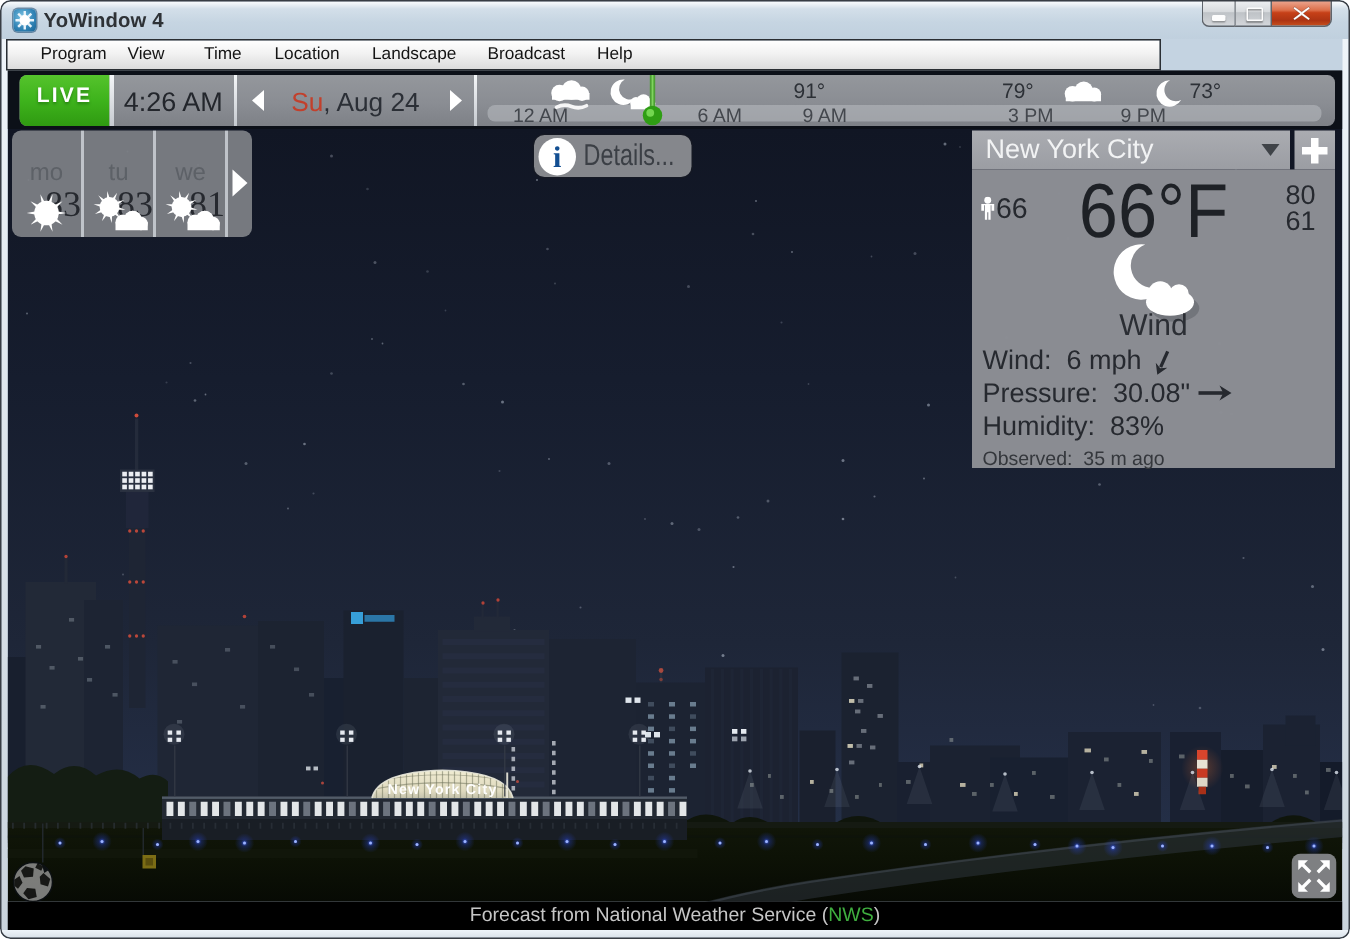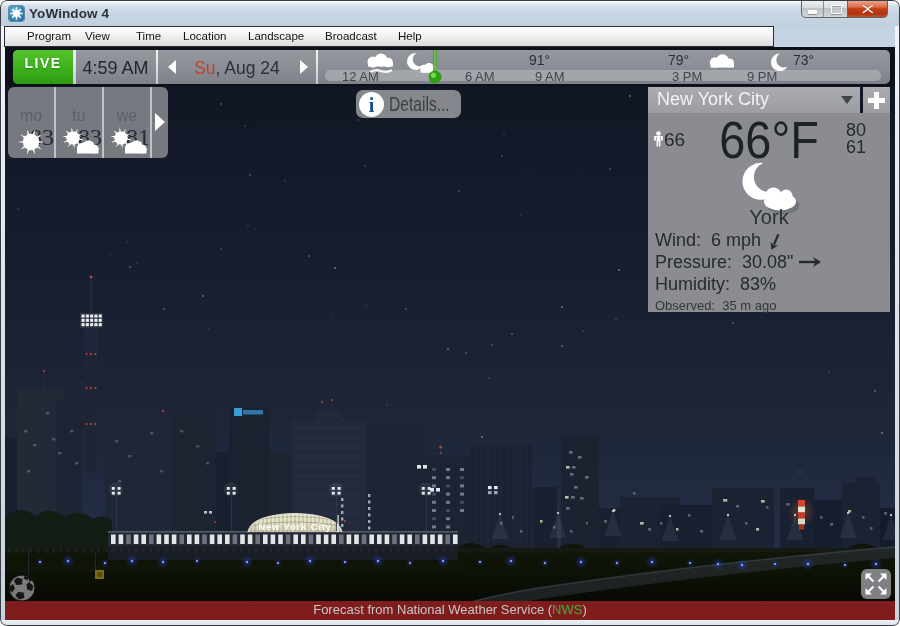--- a/index.html
+++ b/index.html
@@ -73,28 +73,28 @@
 #wp-head{position:absolute;left:0;top:0;width:212px;height:26px;background:linear-gradient(#aaacb1,#9b9da3);}
 #wp-head .nm{position:absolute;left:9px;top:2px;font-size:18px;color:#f2f3f4;}
 #wp-head .dd{position:absolute;right:7px;top:9px;width:0;height:0;border-left:6.5px solid transparent;border-right:6.5px solid transparent;border-top:8px solid #3f4348;}
 #wp-plus{position:absolute;left:215px;top:0;width:27px;height:26px;background:linear-gradient(#aaacb1,#9b9da3);}
 #wp-plus:before{content:"";position:absolute;left:5px;top:11px;width:17px;height:4.5px;background:#fff;}
 #wp-plus:after{content:"";position:absolute;left:11.2px;top:4.8px;width:4.5px;height:17px;background:#fff;}
 #wp-body{position:absolute;left:0;top:26px;width:242px;height:199px;background:rgba(140,142,148,.99);}
 #bigtemp{position:absolute;left:0;top:2px;width:242px;text-align:center;font-size:51px;line-height:52px;color:#1e2126;transform:scaleX(0.92);transform-origin:50% 50%;}
 #feels{position:absolute;left:16px;top:16px;font-size:19px;color:#26292f;}
 #personic{position:absolute;left:5px;top:18px;width:11px;height:16px;}
-#hilo{position:absolute;right:24px;top:9px;font-size:18px;line-height:16.5px;color:#26292f;text-align:right;}
+#hilo{position:absolute;right:13px;top:9px;font-size:18px;line-height:16.5px;color:#26292f;text-align:right;}
 #moonic{position:absolute;left:85px;top:48px;width:75px;height:62px;}
 #fair{position:absolute;left:0;top:93px;width:242px;text-align:center;font-size:20px;color:#2b2e34;}
 .wrow{position:absolute;left:7px;font-size:18px;color:#26292f;}
 #obs{position:absolute;left:7px;top:185px;font-size:13px;color:#34373c;}
 .warr{position:absolute;width:24px;height:24px;}
 
-#nwsbar{position:absolute;left:5px;top:601px;width:890px;height:19px;background:#7f1d1d;z-index:34;}
+#nwsbar{position:absolute;left:5px;top:601px;width:890px;height:19px;background:#000000;z-index:34;}
 #nwsbar div{text-align:center;font-size:13px;color:#c6c6c6;margin-top:0.5px;}
 #nwsbar span{color:#3fae3f;}
 #fsbtn{position:absolute;left:861px;top:569px;width:30px;height:30px;z-index:33;}
 #ballic{position:absolute;left:8px;top:574px;width:28px;height:28px;z-index:33;opacity:.75;}
 </style>
 </head>
 <body>
 <div id="win">
   <div id="titlebar">
     <div id="appicon">
@@ -691,21 +691,21 @@
       </svg></div>
   <div id="toolbar">
    <div id="tbar">
     <div id="seg-live">
           <div>LIVE</div>
         </div>
         <div class="tsep" style="left:60px;"></div>
         <div class="tsep" style="left:142.5px;"></div>
         <div class="tsep" style="left:302.5px;"></div>
     <div id="seg-time">
-          <div>4:59 AM</div>
+          <div>4:26 AM</div>
         </div>
     <div id="seg-date">
       <div class="navarr" id="arr-l"></div>
       <div class="dtxt"><b>Su</b>, Aug 24</div>
       <div class="navarr" id="arr-r"></div>
     </div>
     <div id="seg-tl">
       <div id="tl-strip"></div>
       <span class="tlab" style="left:23px;">12 AM</span>
       <span class="tlab" style="left:146px;">6 AM</span>
@@ -850,21 +850,21 @@
       <div id="hilo">80<br>61</div>
       <svg id="moonic" viewBox="0 0 75 62">
           <path d="M30.5 2 A18.5 18.5 0 1 0 44 29.5 A15 15 0 0 1 35.5 31 A15 15 0 0 1 30.5 2 Z" fill="#fff"></path>
           <g>
             <ellipse cx="47" cy="40.5" rx="16" ry="9" fill="#41444b" opacity="0.32" transform="translate(3.5,4)"></ellipse>
             <ellipse cx="47" cy="40.5" rx="16" ry="9" fill="#fff"></ellipse>
             <circle cx="40.5" cy="34.5" r="8" fill="#fff"></circle>
             <circle cx="53" cy="35" r="6.5" fill="#fff"></circle>
           </g>
         </svg>
-      <div id="fair">York</div>
+      <div id="fair">Wind</div>
       <div class="wrow" style="top:117px;">Wind:&nbsp; 6 mph</div>
       <div class="wrow" style="top:138.5px;">Pressure:&nbsp; 30.08"</div>
       <div class="wrow" style="top:161px;">Humidity:&nbsp; 83%</div>
       <div id="obs">Observed:&nbsp; 35 m ago</div>
       <svg class="warr" style="left:115px;top:117px;" viewBox="0 0 24 24">
           <g transform="rotate(24 12 12)">
             <line x1="12" y1="3.5" x2="12" y2="15" stroke="#26292f" stroke-width="2.2"></line>
             <path d="M12 20.5 L7.8 13.6 L12 15.8 L16.2 13.6 Z" fill="#26292f"></path>
           </g>
         </svg>

